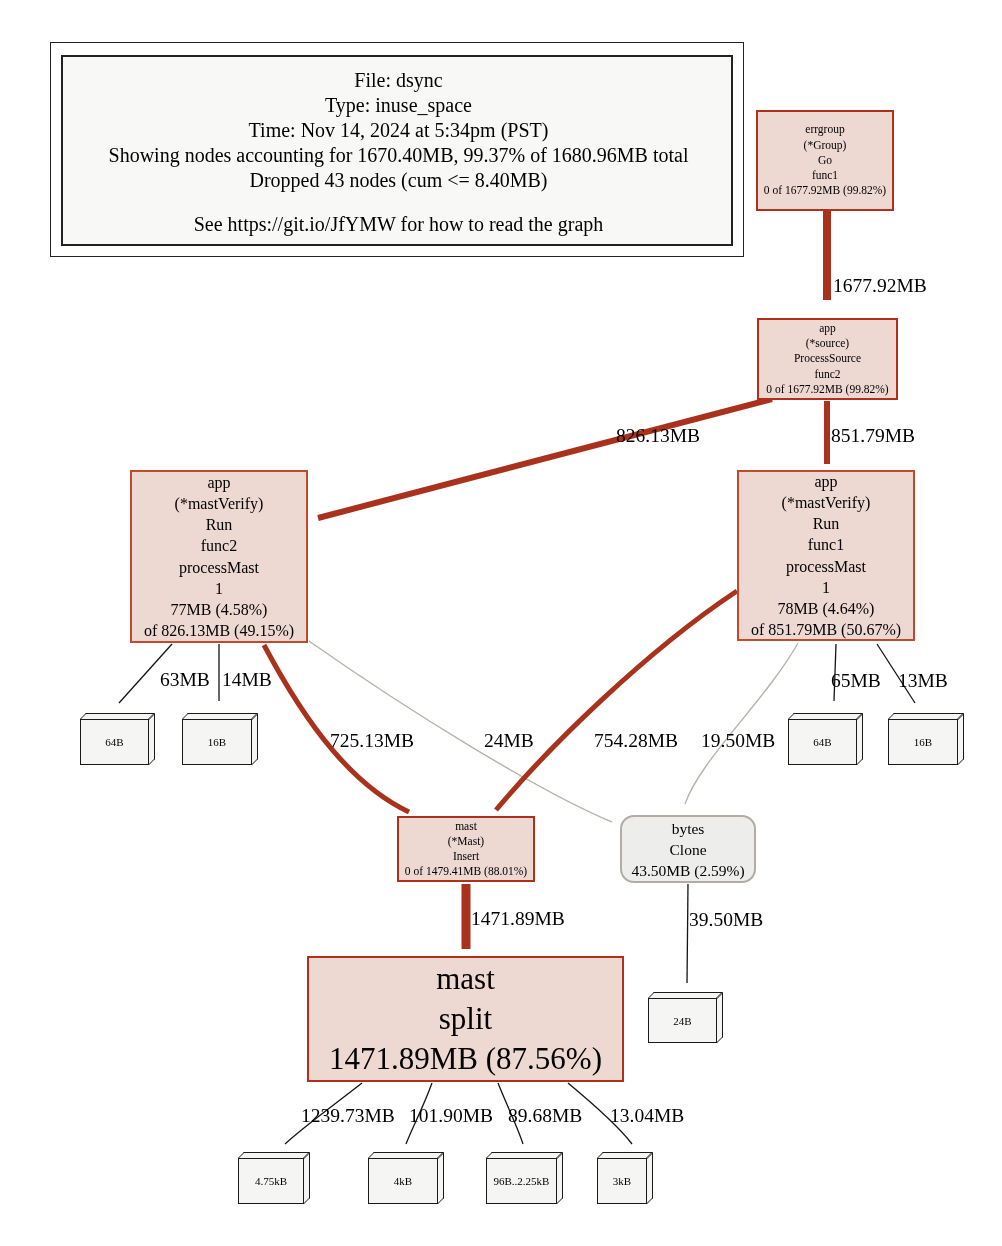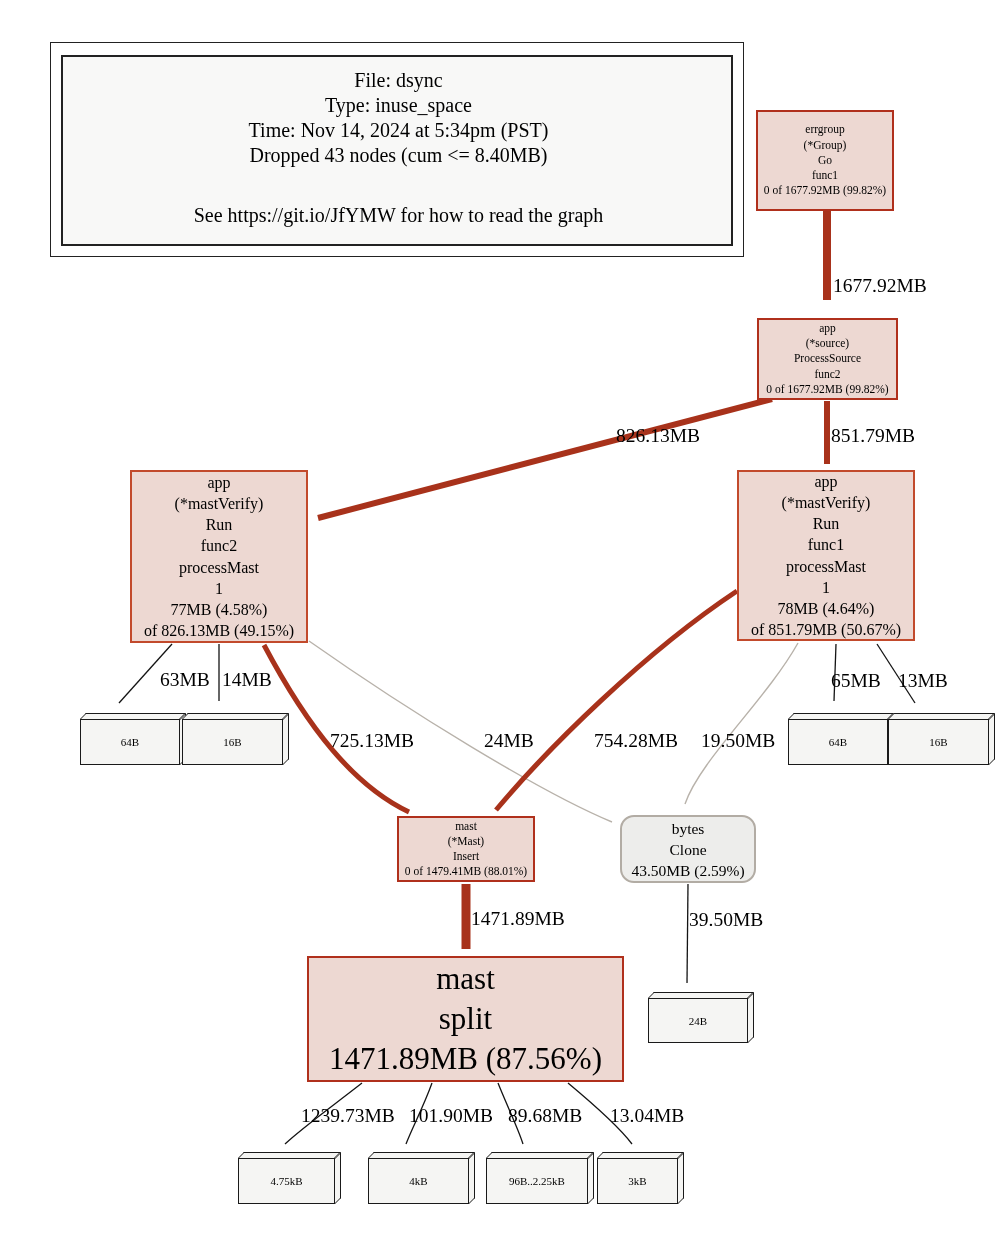--- a/index.html
+++ b/index.html
@@ -15,35 +15,35 @@
   .m-red{fill:var(--red-edge,#a8321b);}
   .m-black{fill:#141414;}
   .m-gray{fill:var(--gray-edge,#b8b2aa);}
 
   
   .legend-outer{position:absolute;left:50px;top:42px;width:694px;height:215px;
     border:1px solid #222;background:#fff;box-sizing:border-box;text-align:center;}
   .legend-inner{position:absolute;left:10px;top:12px;right:10px;bottom:10px;
     border:2px solid #222;background:#f8f8f7;box-sizing:border-box;
     padding:11px 10px 0 13px;font-size:20px;line-height:25px;}
-  .legend-inner .gap{margin-top:35px;}
+  .legend-inner .gap{margin-top:19px;}
 
   
   .node{position:absolute;box-sizing:border-box;display:flex;flex-direction:column;
     justify-content:center;align-items:center;text-align:center;white-space:nowrap;}
   .hot{background:var(--hot-fill,#edd8d2);border:2px solid var(--hot-border,#b0301c);}
   .warm{background:var(--hot-fill,#edd8d2);border:2px solid var(--warm-border,#c24a2c);}
   .grayn{background:var(--gray-fill,#ededeb);border:2px solid var(--gray-border,#b2aca4);}
   .small{font-size:11.5px;line-height:15.2px;}
   .mid{font-size:16px;line-height:21.2px;}
   .clone{font-size:15.5px;line-height:21px;border-radius:14px;}
   .big{font-size:31px;line-height:40px;}
 
   
-  .b3d{position:absolute;padding-left:31px;}
+  .b3d{position:absolute;}
   .b3d .face-top{position:absolute;left:0;top:0;height:6px;right:6px;
     background:var(--leaf-fill,#f5f5f3);border:1px solid #1a1a1a;border-bottom:none;
     transform:skewX(-45deg);transform-origin:0 100%;box-sizing:border-box;}
   .b3d .face-side{position:absolute;right:0;top:6px;bottom:0;width:6px;
     background:var(--leaf-fill,#f5f5f3);border:1px solid #1a1a1a;border-left:none;
     transform:skewY(-45deg);transform-origin:0 0;box-sizing:border-box;}
   .b3d .face-front{position:absolute;left:0;top:6px;right:6px;bottom:0;
     background:var(--leaf-fill,#f5f5f3);border:1px solid #1a1a1a;box-sizing:border-box;
     display:flex;align-items:center;justify-content:center;font-size:11px;}
 
@@ -89,20 +89,21 @@
     <path class="e-red" stroke-width="5" d="M264,645 C308,728 354,786 409,812" marker-end="url(#ar-mid)"></path>
     <path class="e-red" stroke-width="5" d="M737,591 C645,652 548,748 496,810" marker-end="url(#ar-mid)"></path>
     <path class="e-red" stroke-width="9" d="M466,884 L466,949" marker-end="url(#ar-big)"></path>
   </svg>
 
   <div class="legend-outer">
     <div class="legend-inner">
       <div>File: dsync</div>
       <div>Type: inuse_space</div>
       <div>Time: Nov 14, 2024 at 5:34pm (PST)</div>
+      <div>Showing nodes accounting for 1670.40MB, 99.37% of 1680.96MB total</div>
       <div>Dropped 43 nodes (cum &lt;= 8.40MB)</div>
       <div class="gap">See https://git.io/JfYMW for how to read the graph</div>
     </div>
   </div>
 
   <div class="node hot small" style="left:756px;top:110px;width:138px;height:101px">
     <div>errgroup</div>
     <div>(*Group)</div>
     <div>Go</div>
     <div>func1</div>

